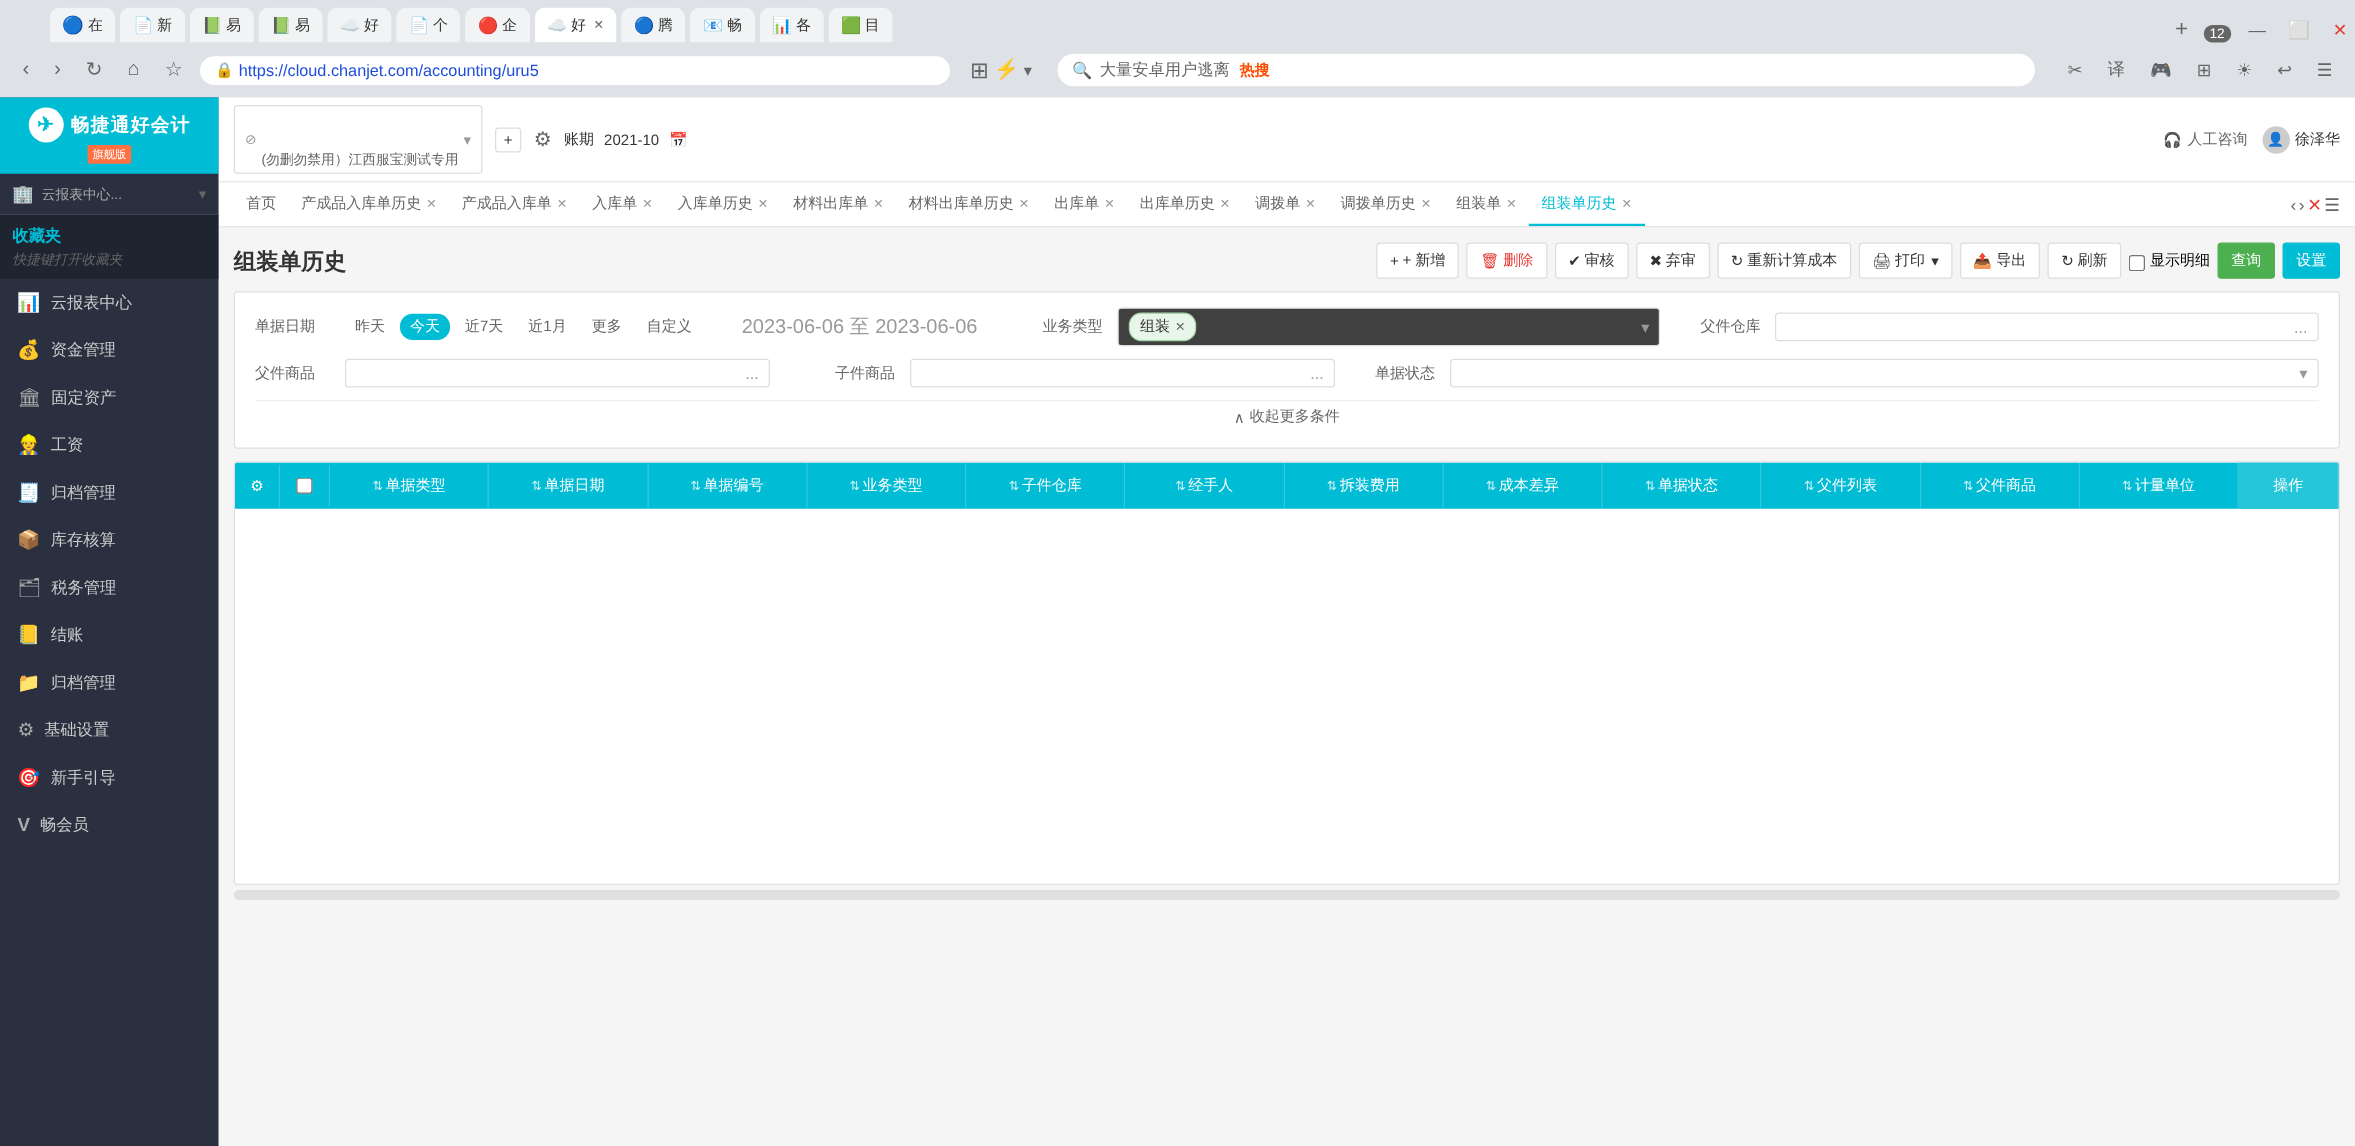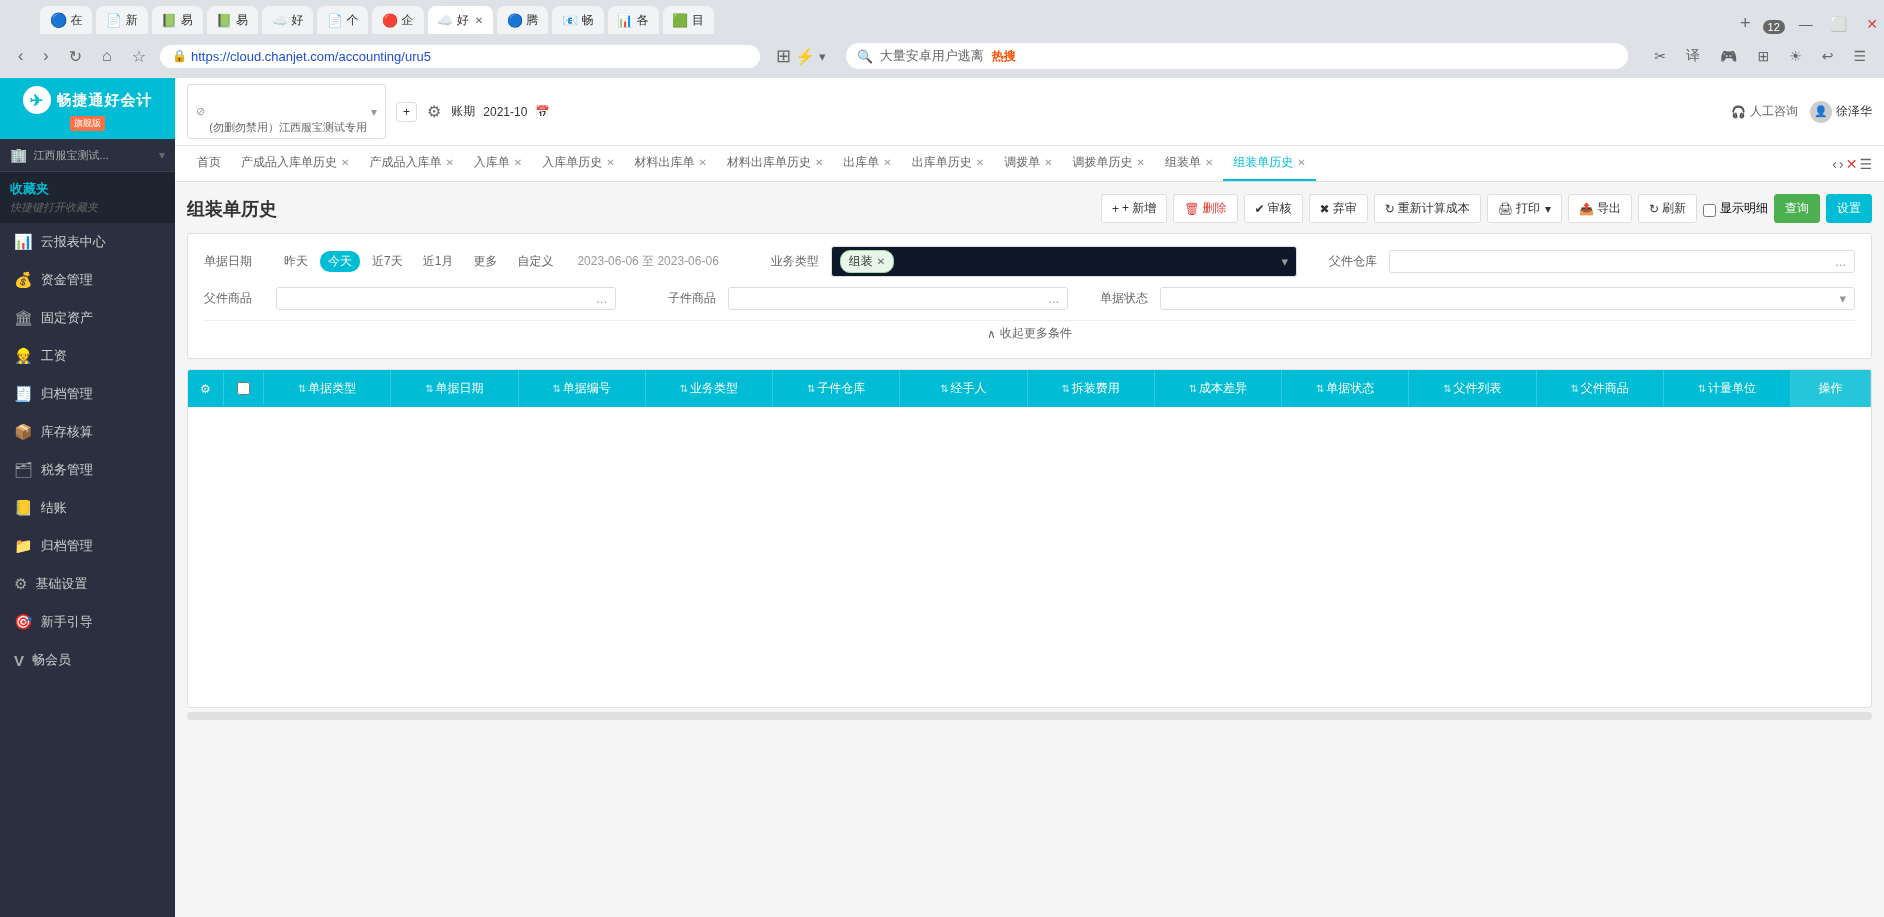--- a/index.html
+++ b/index.html
@@ -66,21 +66,21 @@
     .action-btn.green { background: #4caf50; color: #fff; border-color: #4caf50; }
     .action-btn.teal { background: #00bcd4; color: #fff; border-color: #00bcd4; }
 
     
     .filter-area { background: #fff; border: 1px solid #e0e0e0; border-radius: 3px; padding: 12px 16px; margin-bottom: 10px; }
     .filter-row { display: flex; align-items: center; gap: 12px; margin-bottom: 10px; }
     .filter-label { color: #666; font-size: 12px; width: 60px; flex-shrink: 0; }
     .filter-date-buttons { display: flex; align-items: center; gap: 4px; }
     .date-btn { padding: 2px 8px; border: none; background: none; font-size: 12px; color: #666; cursor: pointer; border-radius: 2px; }
     .date-btn.active { background: #00bcd4; color: #fff; border-radius: 10px; }
-    .date-range { font-size: 12px; color: #999; margin-left: 4px; }
+    .date-range { font-size: 16px; color: #999; margin-left: 20px; }
     .filter-tag { display: flex; align-items: center; gap: 4px; background: #e8f5e9; border: 1px solid #a5d6a7; border-radius: 10px; padding: 2px 8px; font-size: 12px; color: #333; }
     .filter-tag .remove { color: #666; cursor: pointer; font-size: 10px; }
     .collapse-btn { display: flex; align-items: center; gap: 4px; color: #666; font-size: 12px; cursor: pointer; justify-content: center; padding: 4px; border-top: 1px solid #f0f0f0; margin-top: 6px; }
 
     
     .table-container { background: #fff; border: 1px solid #e0e0e0; border-radius: 3px; overflow: hidden; }
     .table-header { display: flex; align-items: center; background: #00bcd4; color: #fff; font-size: 12px; }
     .th-cell { display: flex; align-items: center; justify-content: center; padding: 10px 6px; border-right: 1px solid rgba(255,255,255,0.2); flex: 1; white-space: nowrap; font-weight: normal; cursor: pointer; gap: 2px; }
     .th-cell.checkbox { max-width: 40px; flex: 0 0 40px; }
     .th-cell.settings { max-width: 36px; flex: 0 0 36px; }
@@ -201,21 +201,21 @@
         <div style="background:#fff;width:28px;height:28px;border-radius:50%;display:flex;align-items:center;justify-content:center;">
           <span style="color:#00bcd4;font-size:16px;font-weight:bold;">✈</span>
         </div>
         <span class="logo-main">畅捷通好会计</span>
       </div>
       <span class="logo-badge">旗舰版</span>
     </div>
 
     <div class="sidebar-company">
       <span style="font-size:14px;">🏢</span>
-      <span style="font-size:11px;color:#aaa;">江西服宝测试...</span>
+      <span style="font-size:11px;color:#aaa;">云报表中心...</span>
       <span style="margin-left:auto;color:#666;">▾</span>
     </div>
 
     <div class="sidebar-favorites">
       <div class="sidebar-fav-title">收藏夹</div>
       <div class="sidebar-fav-sub">快捷键打开收藏夹</div>
     </div>
 
     <div class="sidebar-nav">
       <div class="sidebar-item">
@@ -416,21 +416,21 @@
             <button class="date-btn">昨天</button>
             <button class="date-btn active">今天</button>
             <button class="date-btn">近7天</button>
             <button class="date-btn">近1月</button>
             <button class="date-btn">更多</button>
             <button class="date-btn">自定义</button>
           </div>
           <span class="date-range">2023-06-06 至 2023-06-06</span>
 
           <span class="filter-label" style="margin-left:40px;width:auto;">业务类型</span>
-          <div style="display:flex;align-items:center;gap:4px;flex:1;min-width:200px;border:1px solid #ddd;border-radius:3px;padding:3px 8px;background:#0f172a;">
+          <div style="display:flex;align-items:center;gap:4px;flex:1;min-width:200px;border:1px solid #ddd;border-radius:3px;padding:3px 8px;background:#404040;">
             <div class="filter-tag">
               <span>组装</span>
               <span class="remove">✕</span>
             </div>
             <span style="margin-left:auto;color:#999;cursor:pointer;">▾</span>
           </div>
 
           <span class="filter-label" style="margin-left:20px;width:auto;">父件仓库</span>
           <div style="display:flex;align-items:center;flex:1;min-width:180px;border:1px solid #ddd;border-radius:3px;padding:3px 8px;background:#fff;">
             <span style="margin-left:auto;color:#999;cursor:pointer;">...</span>

